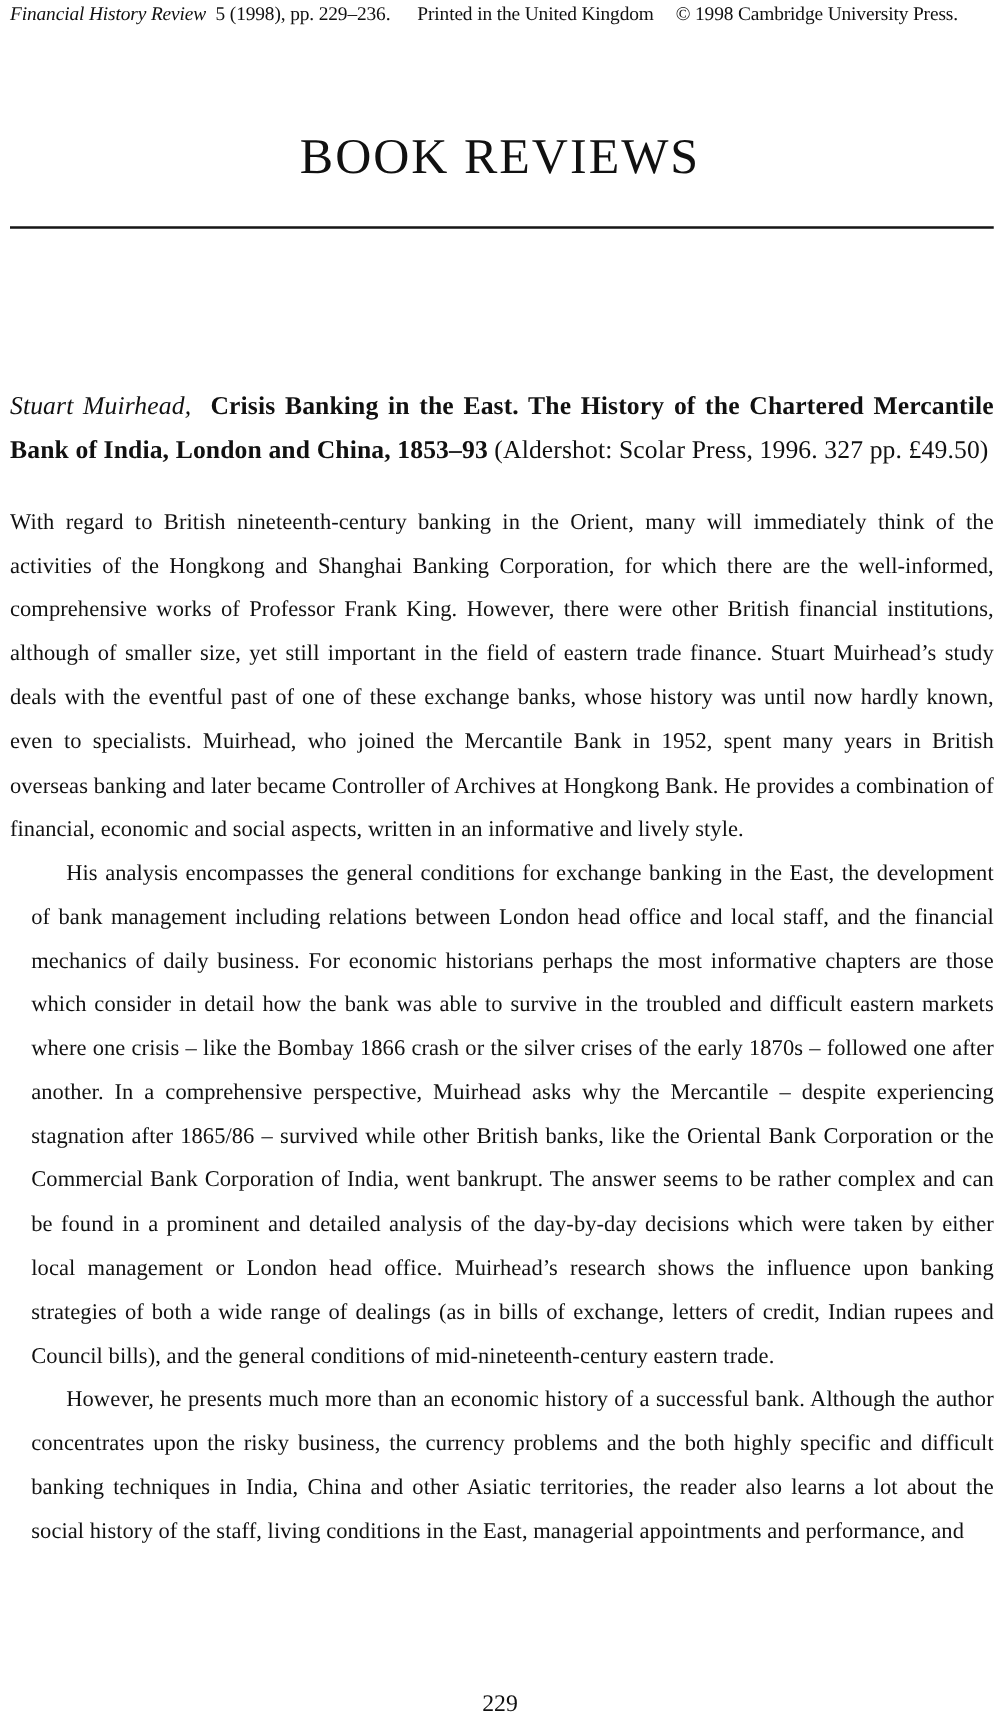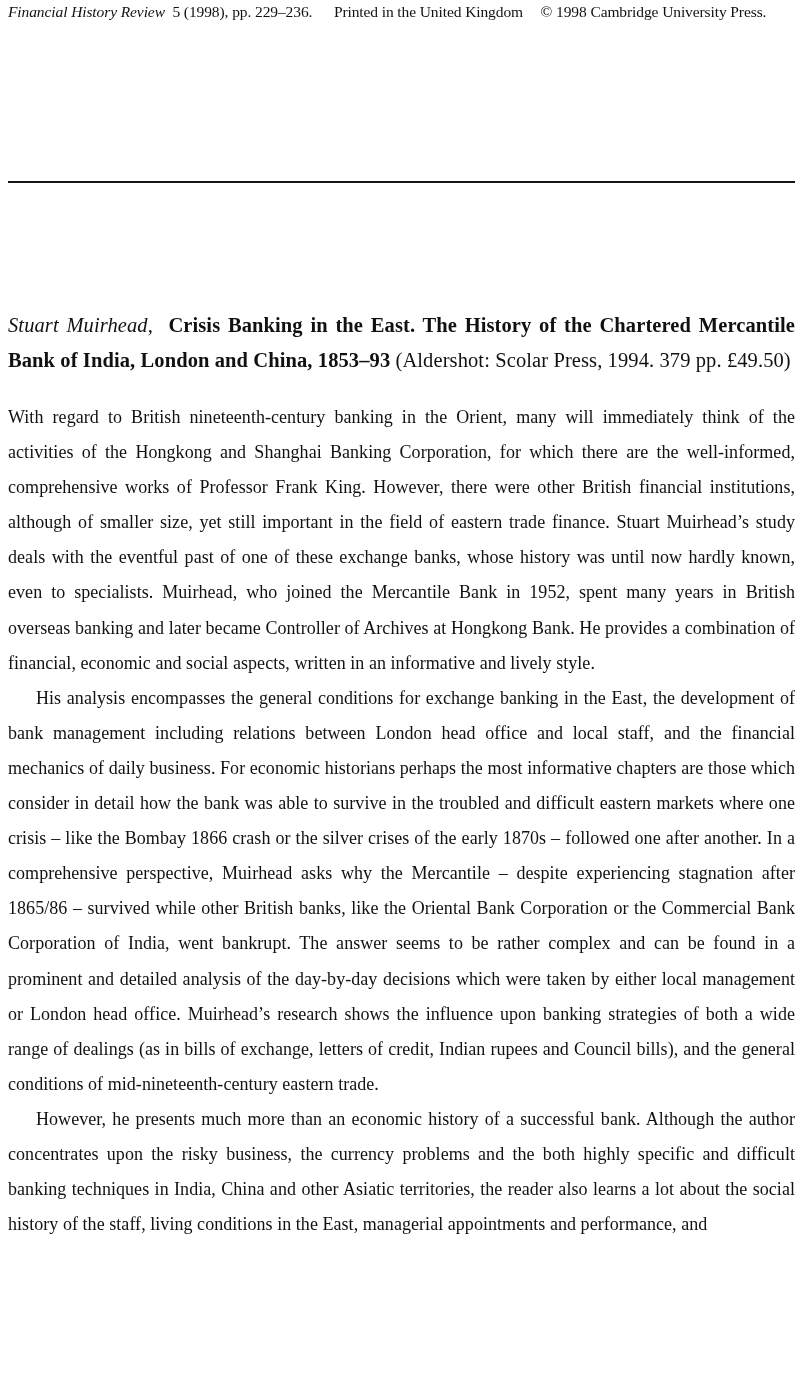--- a/index.html
+++ b/index.html
@@ -101,20 +101,21 @@
     font-size: 18px;
     line-height: 35.1px;
     text-align: justify;
     text-justify: inter-word;
     margin: 0;
     letter-spacing: 0.05px;
     hyphens: manual;
   }
   p.body-par.indent {
     text-indent: 28px;
+    margin-left: 17px;
   }
 
   
   .folio {
     position: absolute;
     left: 0;
     top: 1352px;
     width: 800px;
     text-align: center;
     font-size: 19px;
@@ -136,31 +137,33 @@
 
   <div class="running-head">
     <span class="rh-journal">Financial History Review</span>
     <span>&nbsp;</span><span>5 (1998), pp. 229–236.</span>
     <span class="rh-gap-1"></span>
     <span>Printed in the United Kingdom</span>
     <span class="rh-gap-2"></span>
     <span class="rh-copy">© 1998 Cambridge University Press.</span>
   </div>
 
+  <h1 class="section-title">BOOK REVIEWS</h1>
 
   <div class="hrule"></div>
 
   <div class="column">
 
     <p class="citation">
       <span class="author">Stuart Muirhead,</span>
-      <span>&nbsp;</span><span class="booktitle">Crisis Banking in the East. The History of the Chartered Mercantile Bank of India, London and China, 1853–93</span><span class="imprint"> (Aldershot: Scolar Press, 1994. 379 pp. £49.50)</span>
+      <span>&nbsp;</span><span class="booktitle">Crisis Banking in the East. The History of the Chartered Mercantile Bank of India, London and China, 1853–93</span><span class="imprint"> (Aldershot: Scolar Press, 1996. 327 pp. £49.50)</span>
     </p>
 
     <p class="body-par">With regard to British nineteenth-century banking in the Orient, many will immediately think of the activities of the Hongkong and Shanghai Banking Corporation, for which there are the well-informed, comprehensive works of Professor Frank King. However, there were other British financial institutions, although of smaller size, yet still important in the field of eastern trade finance. Stuart Muirhead’s study deals with the eventful past of one of these exchange banks, whose history was until now hardly known, even to specialists. Muirhead, who joined the Mercantile Bank in 1952, spent many years in British overseas banking and later became Controller of Archives at Hongkong Bank. He provides a combination of financial, economic and social aspects, written in an informative and lively style.</p>
     <p class="body-par indent">His analysis encompasses the general conditions for exchange banking in the East, the development of bank management including relations between London head office and local staff, and the financial mechanics of daily business. For economic historians perhaps the most informative chapters are those which consider in detail how the bank was able to survive in the troubled and difficult eastern markets where one crisis – like the Bombay 1866 crash or the silver crises of the early 1870s – followed one after another. In a comprehensive perspective, Muirhead asks why the Mercantile – despite experiencing stagnation after 1865/86 – survived while other British banks, like the Oriental Bank Corporation or the Commercial Bank Corporation of India, went bankrupt. The answer seems to be rather complex and can be found in a prominent and detailed analysis of the day-by-day decisions which were taken by either local management or London head office. Muirhead’s research shows the influence upon banking strategies of both a wide range of dealings (as in bills of exchange, letters of credit, Indian rupees and Council bills), and the general conditions of mid-nineteenth-century eastern trade.</p>
     <p class="body-par indent">However, he presents much more than an economic history of a successful bank. Although the author concentrates upon the risky business, the currency problems and the both highly specific and difficult banking techniques in India, China and other Asiatic territories, the reader also learns a lot about the social history of the staff, living conditions in the East, managerial appointments and performance, and</p>
 
   </div>
 
+  <div class="folio">229</div>
 
   <div class="scan-tone"></div>
 </div>
 
 </body></html>

